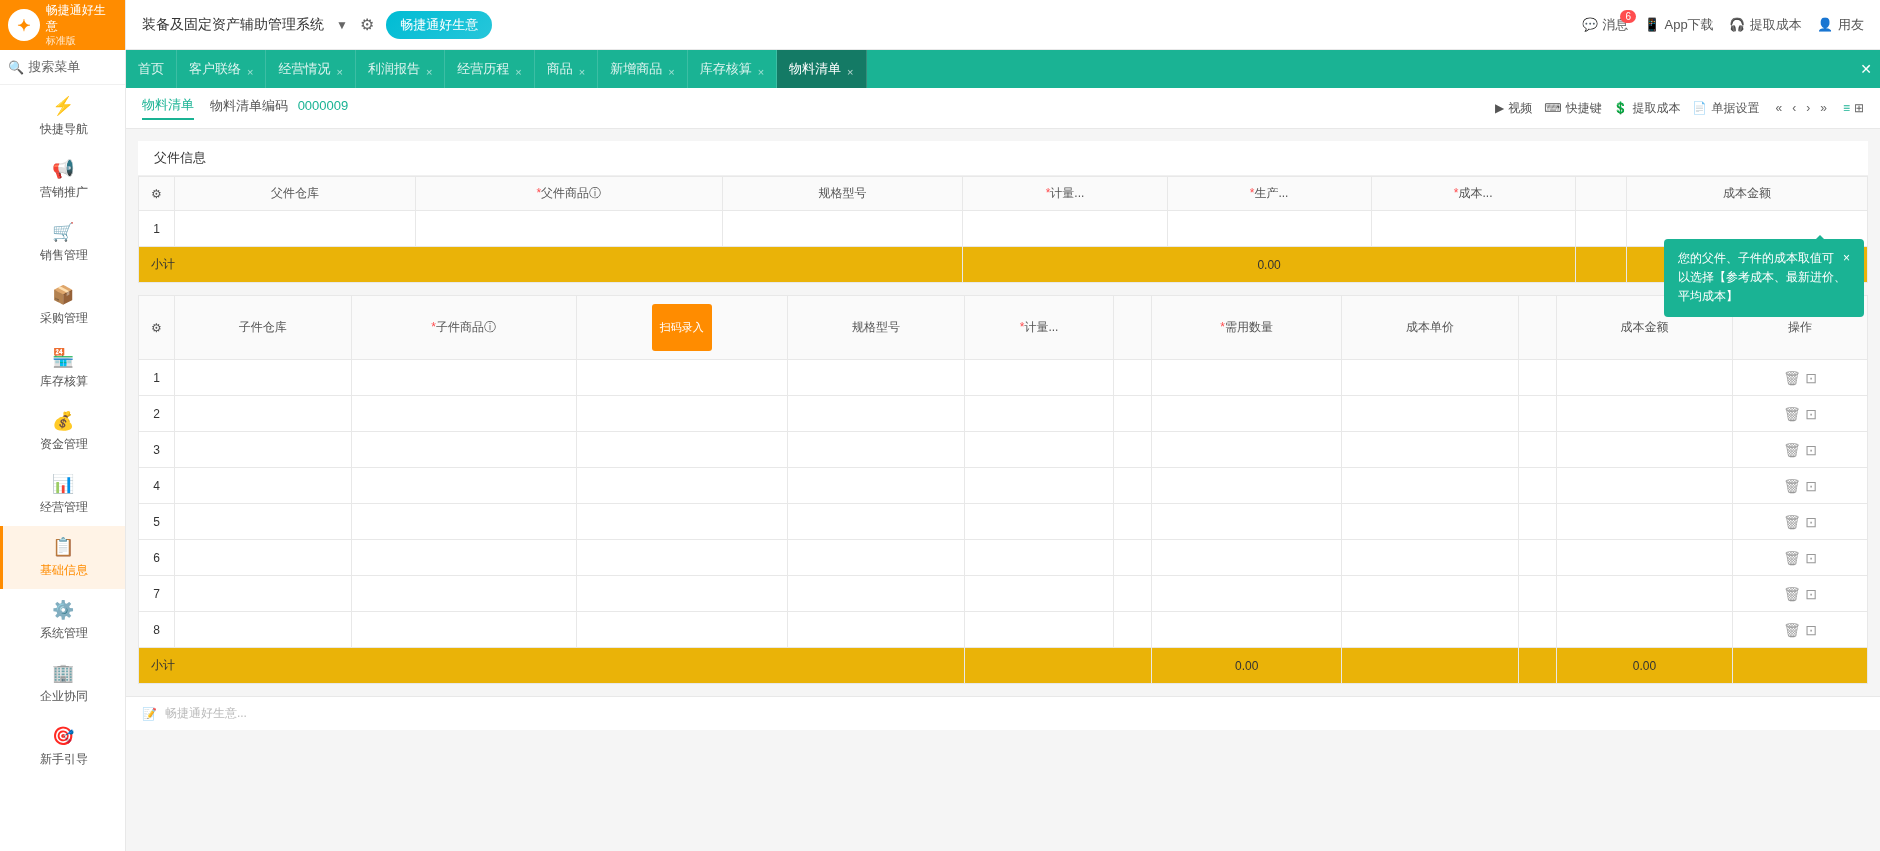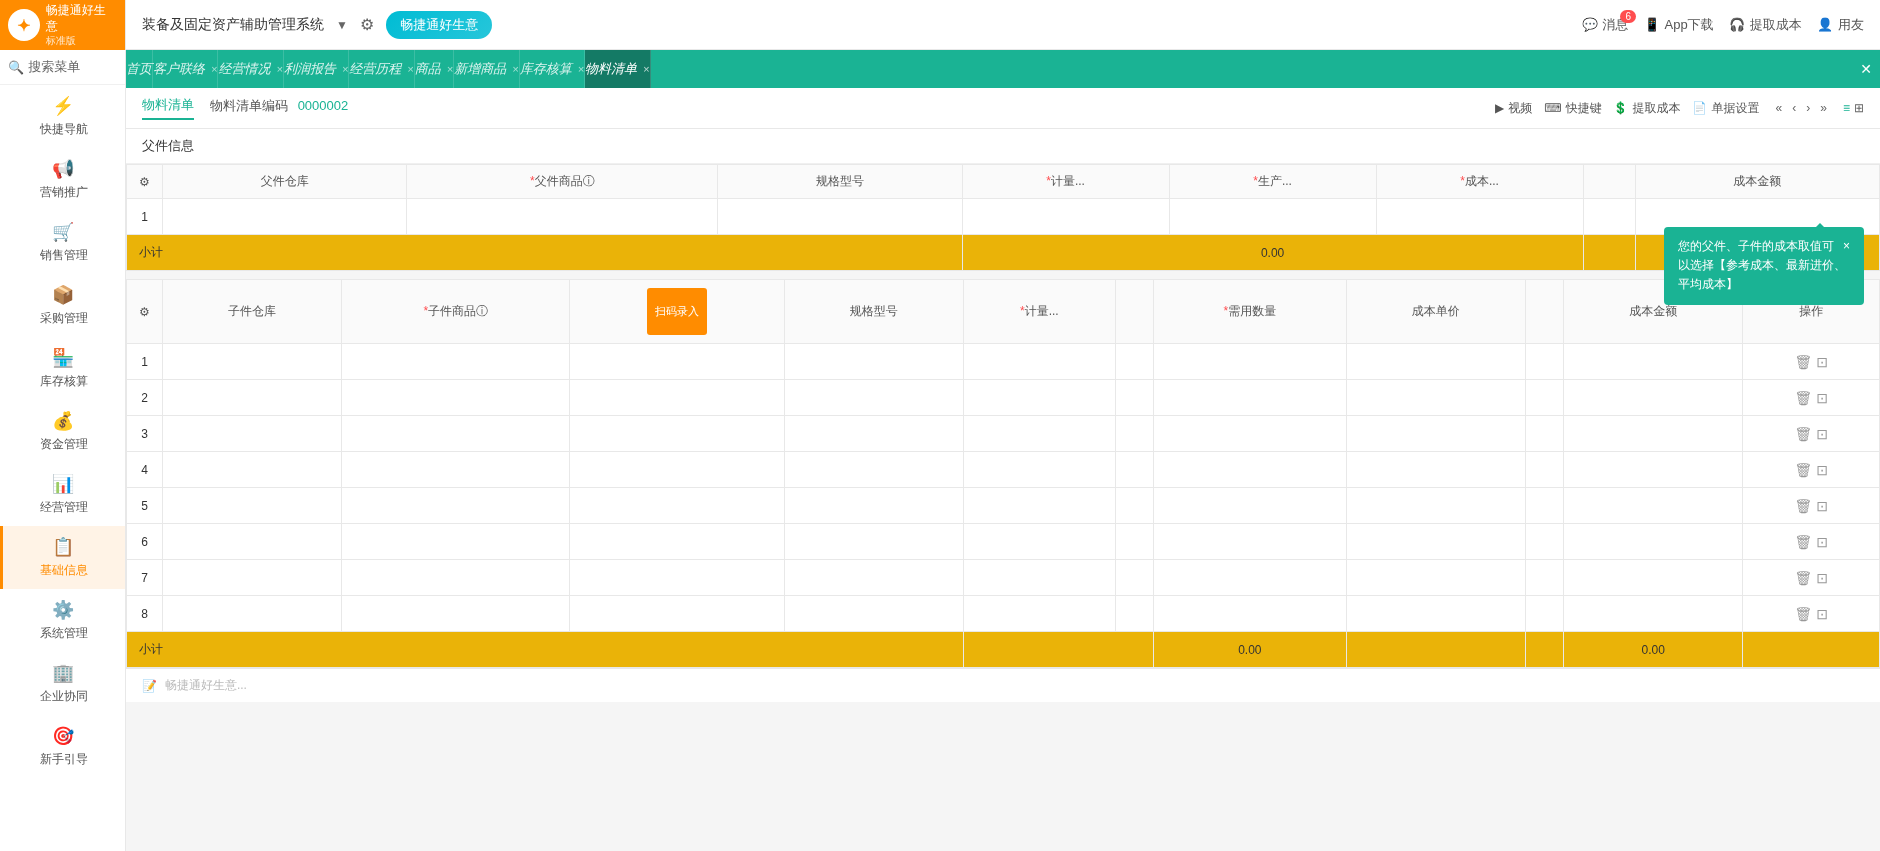--- a/index.html
+++ b/index.html
@@ -100,30 +100,29 @@
 
     
     .nav-tabs {
       background: #1ab394;
       display: flex;
       align-items: center;
       overflow-x: auto;
       flex-shrink: 0;
     }
     .nav-tab {
-      padding: 10px 0;
+      padding: 10px 12px;
       color: rgba(255,255,255,0.85);
       cursor: pointer;
       white-space: nowrap;
       font-size: 13px;
       display: flex;
-      align-items: center;
+      align-items: flex-end;
       gap: 6px;
       border-right: 1px solid rgba(255,255,255,0.15);
-      font-style: italic;
     }
     .nav-tab.active { background: #147a65; color: #fff; }
     .nav-tab-close { font-size: 11px; opacity: 0.7; }
 
     
     .content-area {
       flex: 1;
       background: #f5f5f5;
       overflow-y: auto;
       padding: 0;
@@ -143,21 +142,21 @@
       font-size: 13px;
       color: #555;
       cursor: pointer;
       padding-bottom: 4px;
     }
     .sub-header-tab.active { color: #1ab394; border-bottom: 2px solid #1ab394; font-weight: 500; }
     .sub-header-right { display: flex; align-items: center; gap: 12px; color: #555; font-size: 12px; }
     .sub-header-right-item { display: flex; align-items: center; gap: 4px; cursor: pointer; }
 
     
-    .section { background: #fff; margin: 0; }
+    .section { background: #fff; margin: 12px; }
     .section-title {
       padding: 8px 16px;
       font-size: 13px;
       font-weight: 500;
       color: #333;
       border-bottom: 1px solid #f0f0f0;
     }
 
     
     .data-table {
@@ -374,21 +373,21 @@
     <div style="margin-left:auto; padding: 0 8px; color:#fff; cursor:pointer; font-size:14px;">✕</div>
   </div>
 
   <div class="content-area">
 
     <div class="sub-header">
       <div class="sub-header-left">
         <div class="sub-header-tab active">物料清单</div>
         <div class="sub-header-tab">
           <span>物料清单编码</span>
-          <span style="margin-left:6px; color:#1ab394;">0000002</span>
+          <span style="margin-left:6px; color:#1ab394;">0000009</span>
         </div>
       </div>
       <div class="sub-header-right">
         <div class="sub-header-right-item">
           <span>▶</span>
           <span>视频</span>
         </div>
         <div class="sub-header-right-item">
           <span>⌨</span>
           <span>快捷键</span>

